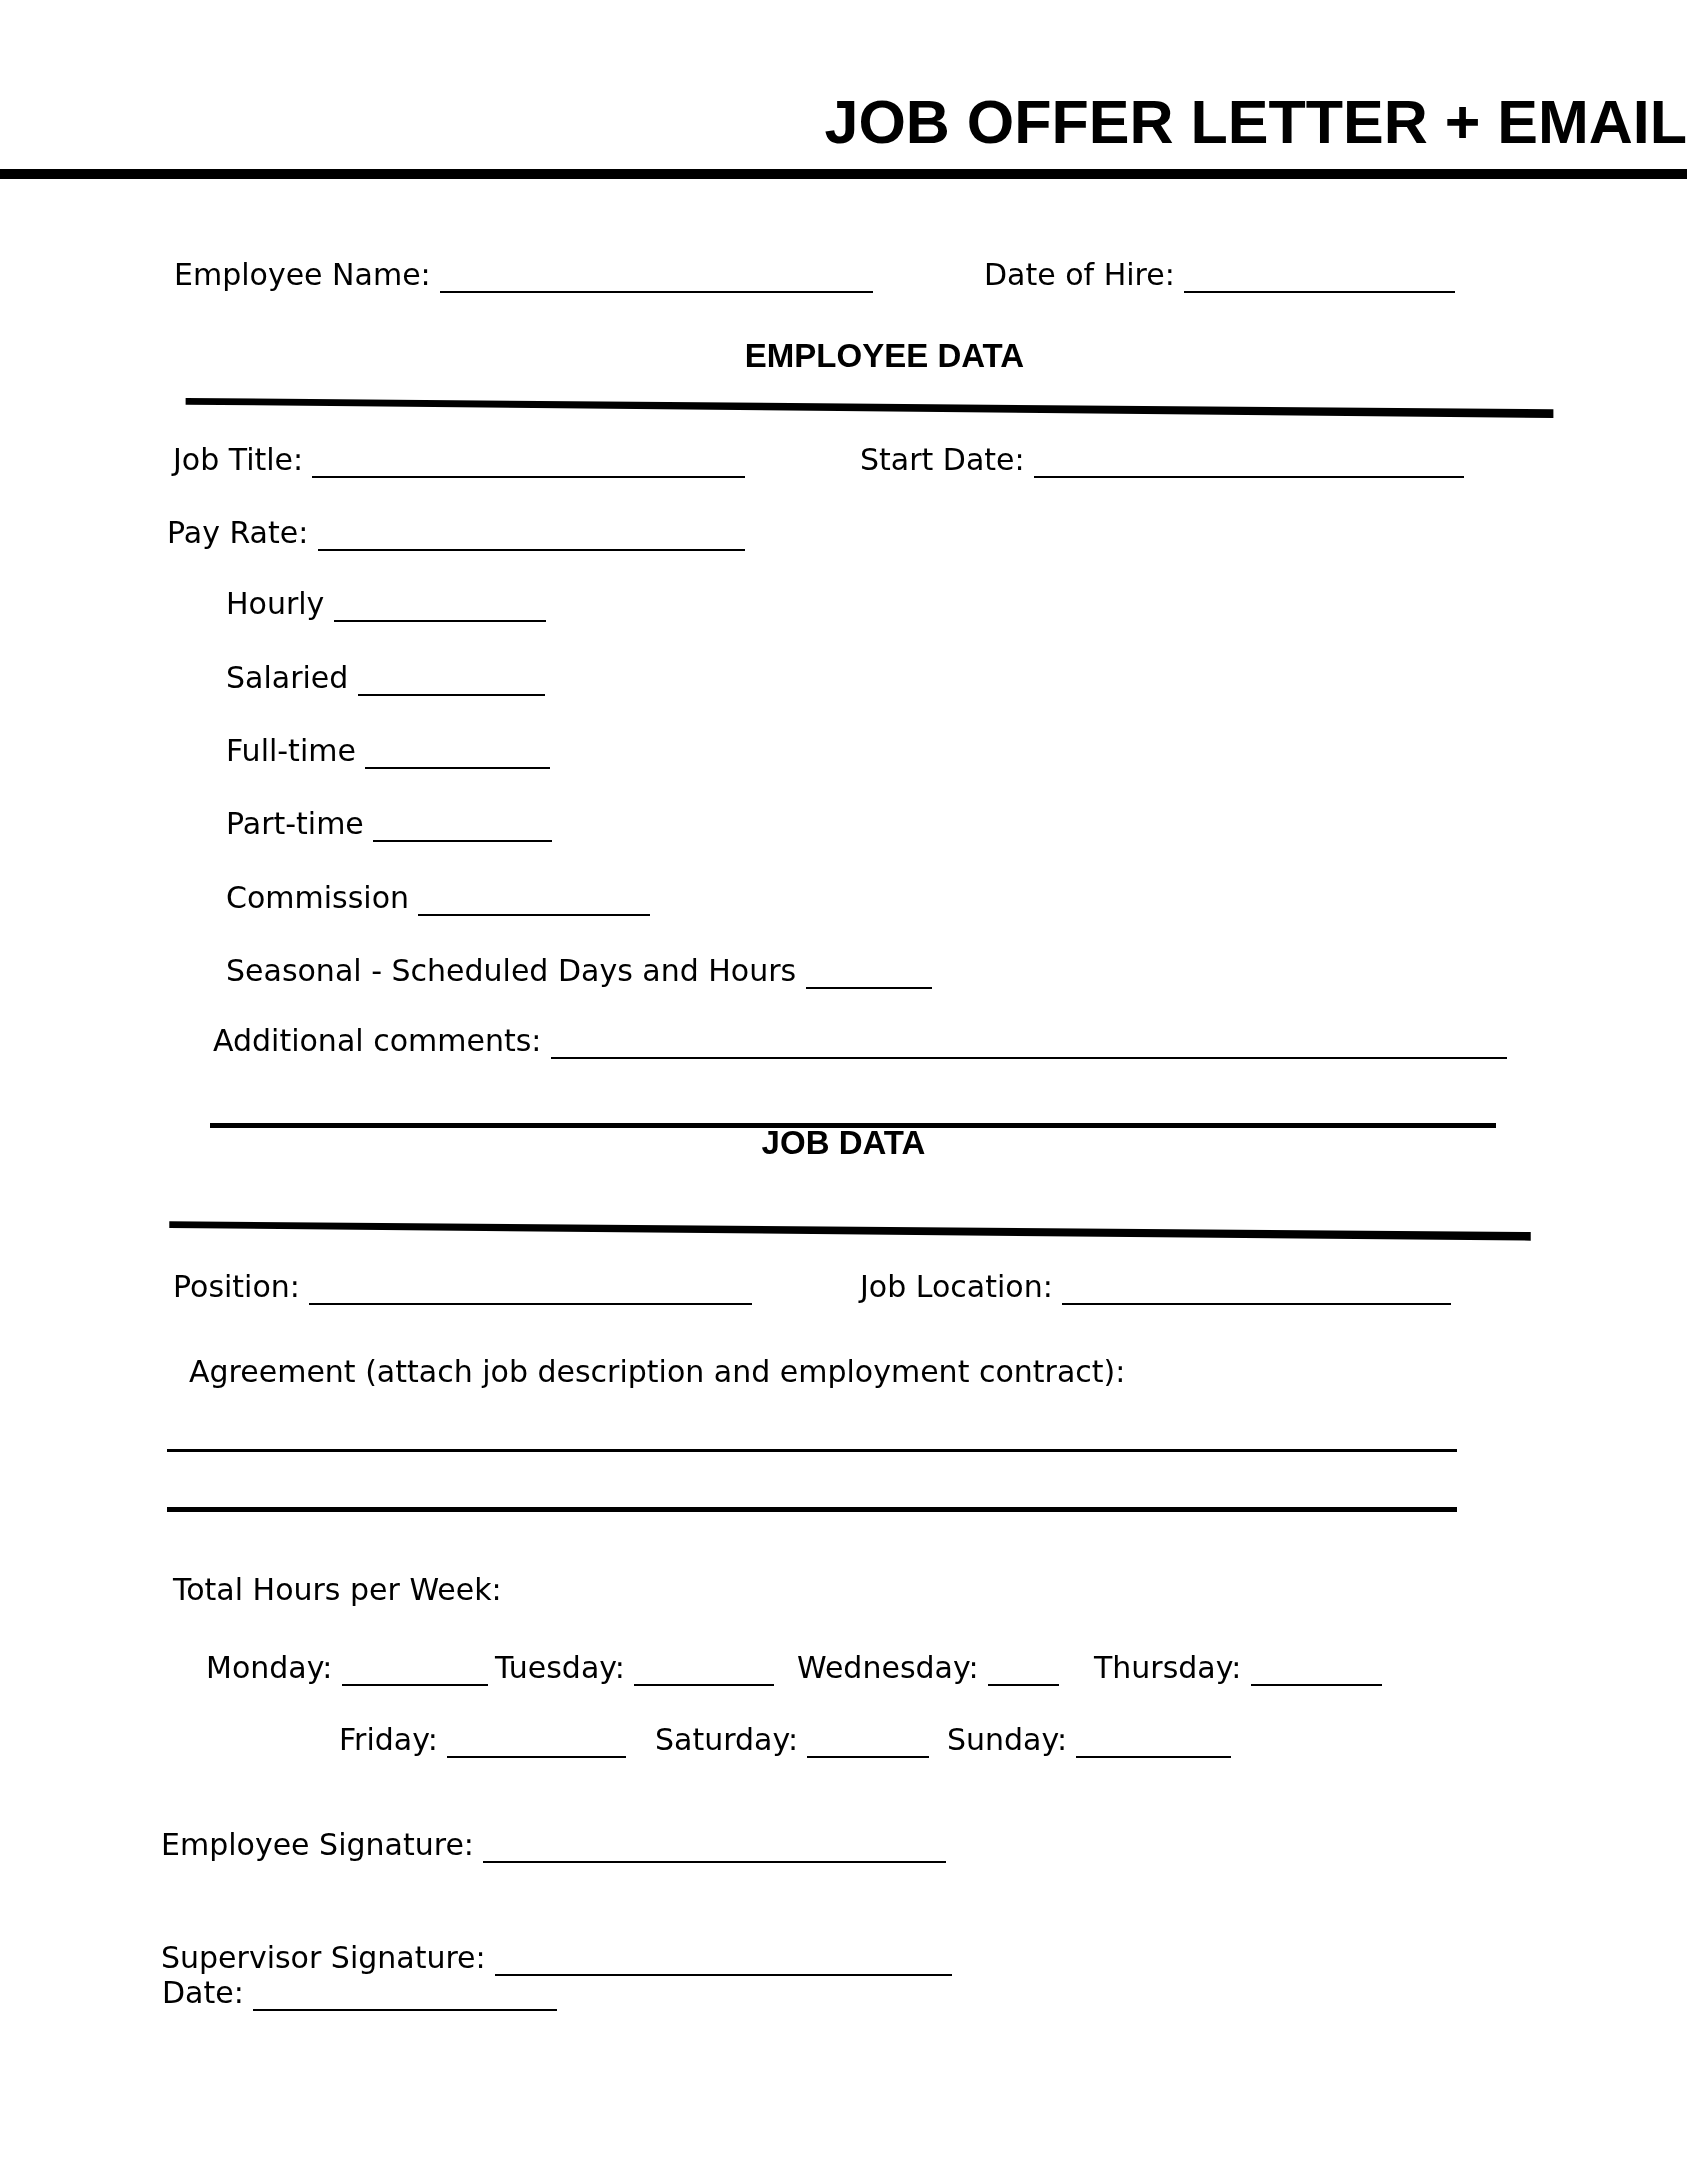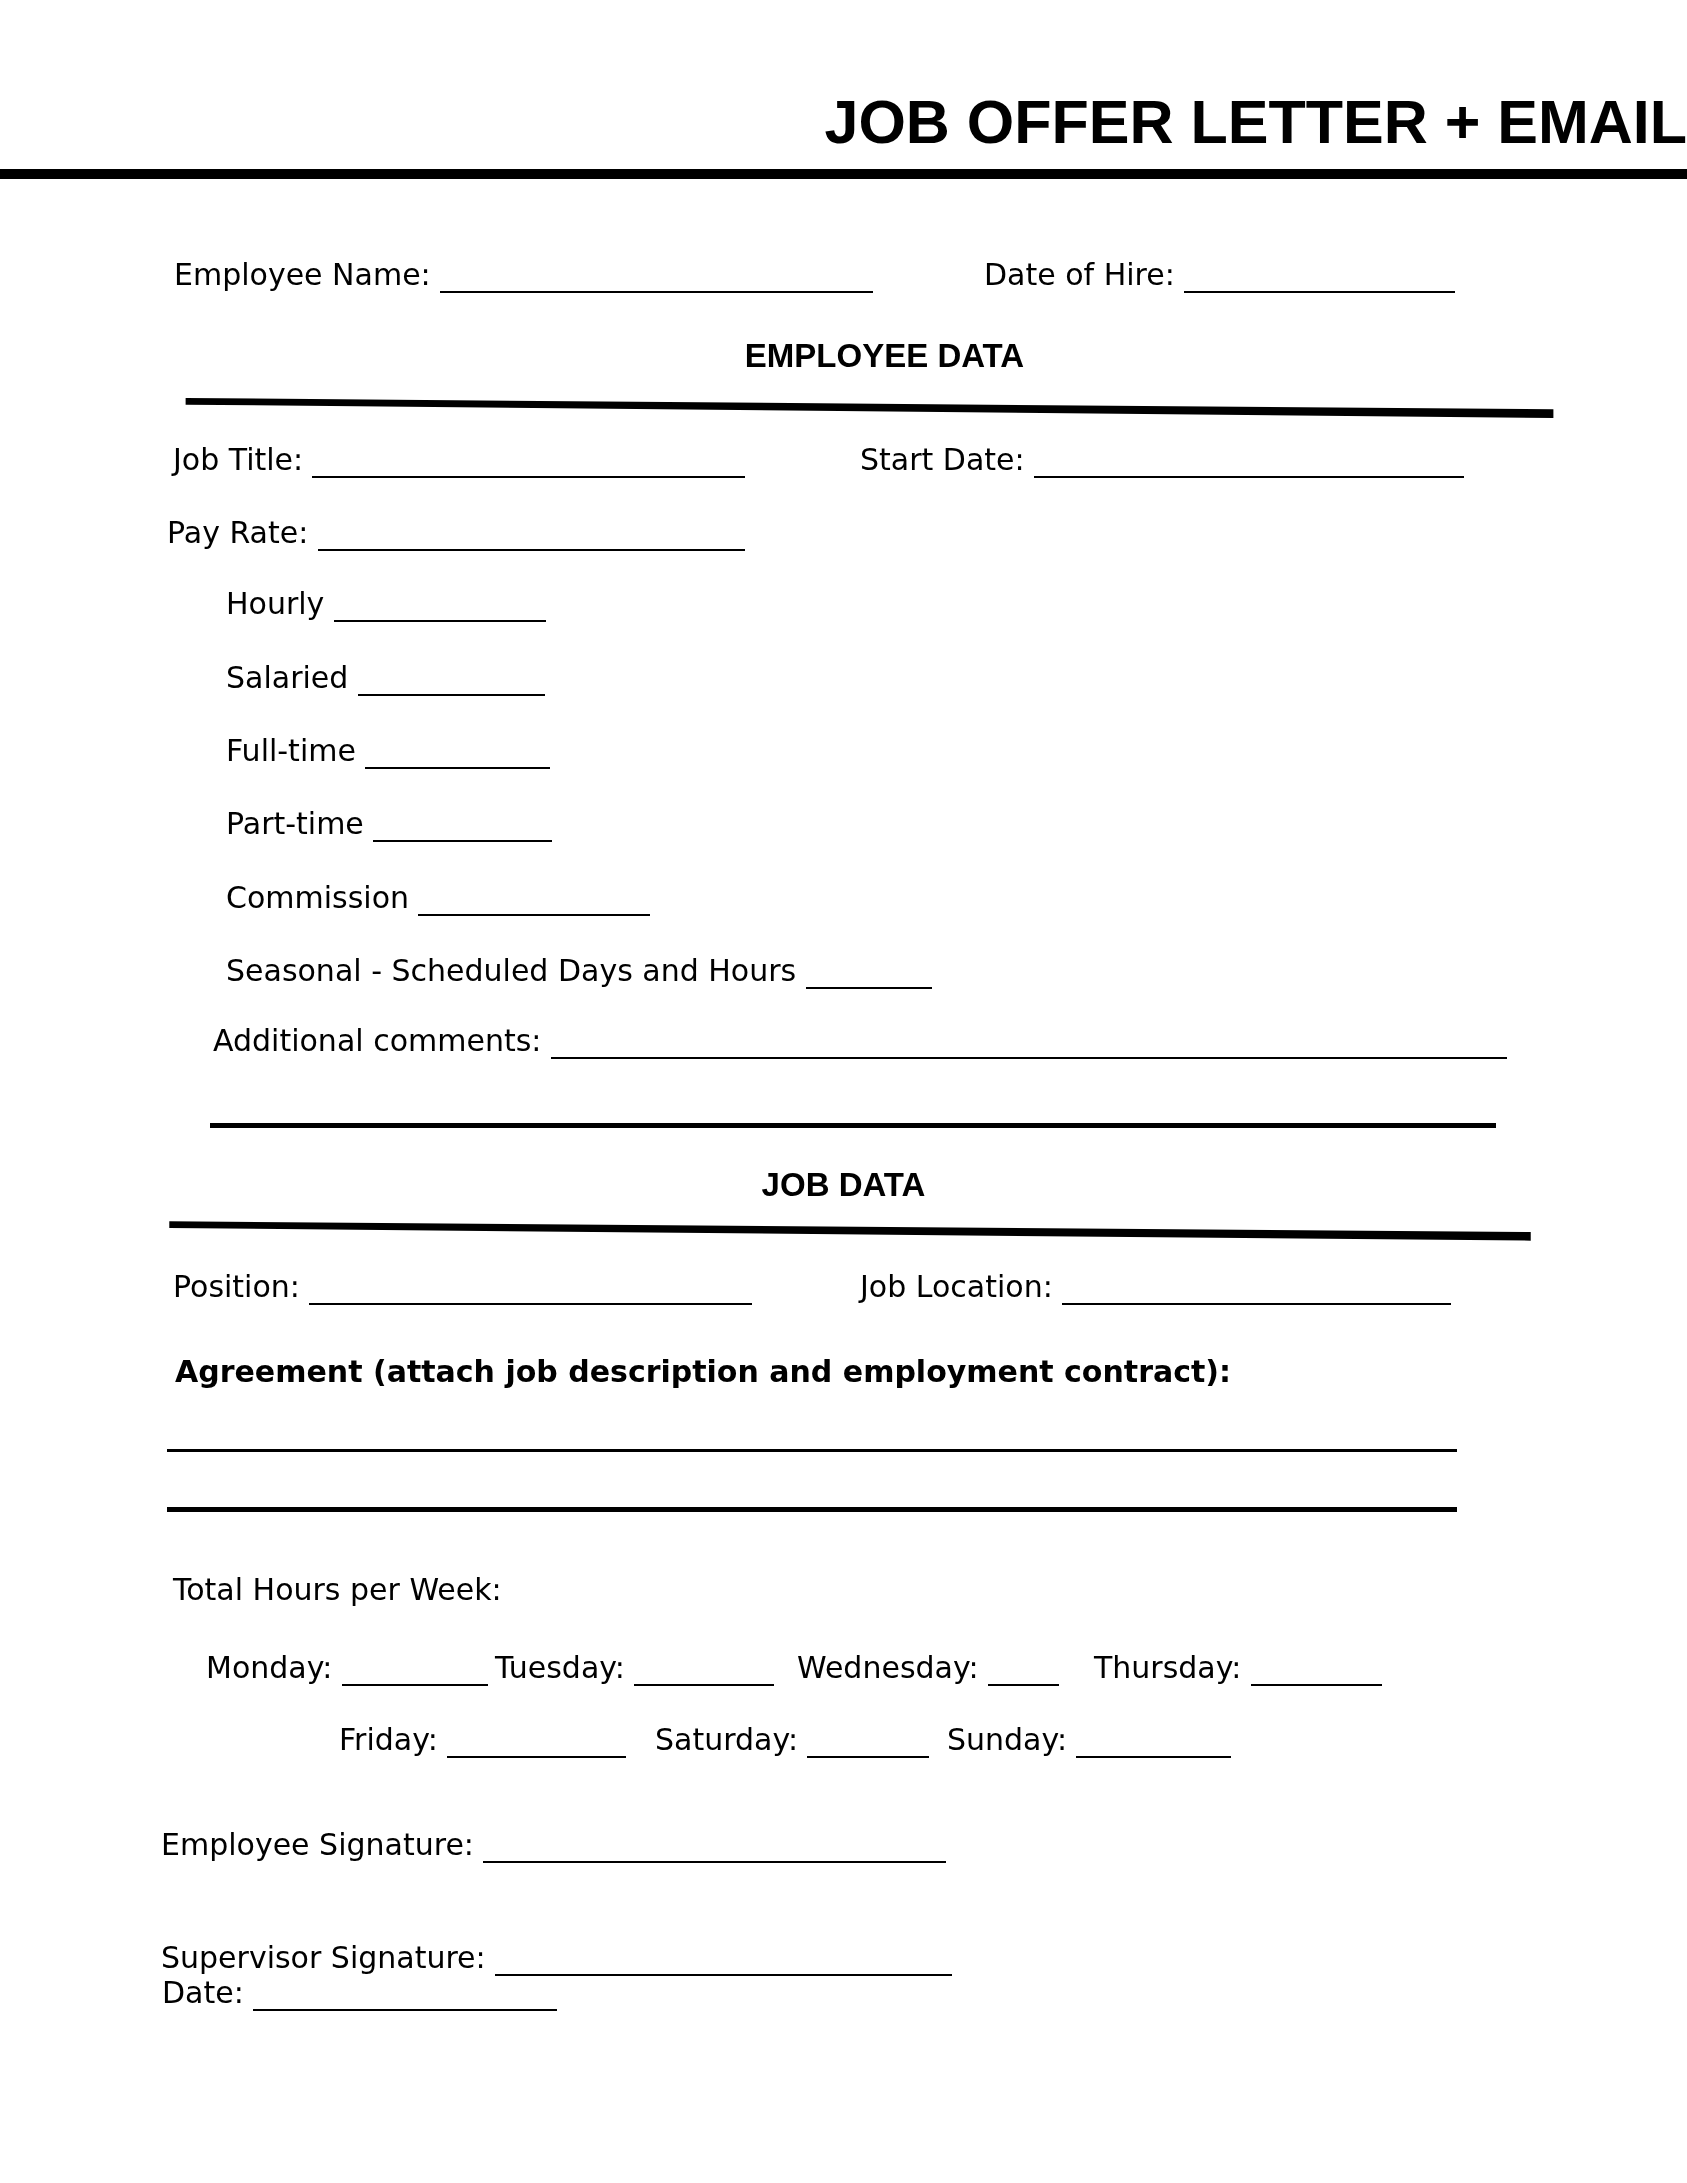--- a/index.html
+++ b/index.html
@@ -70,29 +70,29 @@
   .b-pt0{width:212px;} .b-pt1{width:187px;} .b-pt2{width:185px;}
   .b-pt3{width:179px;} .b-pt4{width:232px;} .b-pt5{width:126px;}
 
   .r-comments{top:1023px;}
   .g-comments{left:213px;} .b-comments{width:956px;}
   .comments-line2{
     position:absolute;top:1123px;left:210px;
     width:1286px;height:4.6px;background:#000000;
   }
 
-  .h-job-data{top:1166px;}
+  .h-job-data{top:1124px;}
   .svg-div2{left:164px;top:1216px;width:1376px;height:30px;}
 
   .r-position{top:1269px;}
   .g-position{left:173px;} .b-position{width:443px;}
   .g-joblocation{left:860px;} .b-joblocation{width:389px;}
 
   .r-agreement{top:1354px;}
-  .g-agreement{left:175px;font-weight:bold;}
+  .g-agreement{left:189px;}
   .agreement-line1{
     position:absolute;top:1449px;left:167px;
     width:1290px;height:3.3px;background:#000000;
   }
   .agreement-line2{
     position:absolute;top:1507px;left:167px;
     width:1290px;height:5.3px;background:#000000;
   }
 
   .r-totalhours{top:1572px;}

